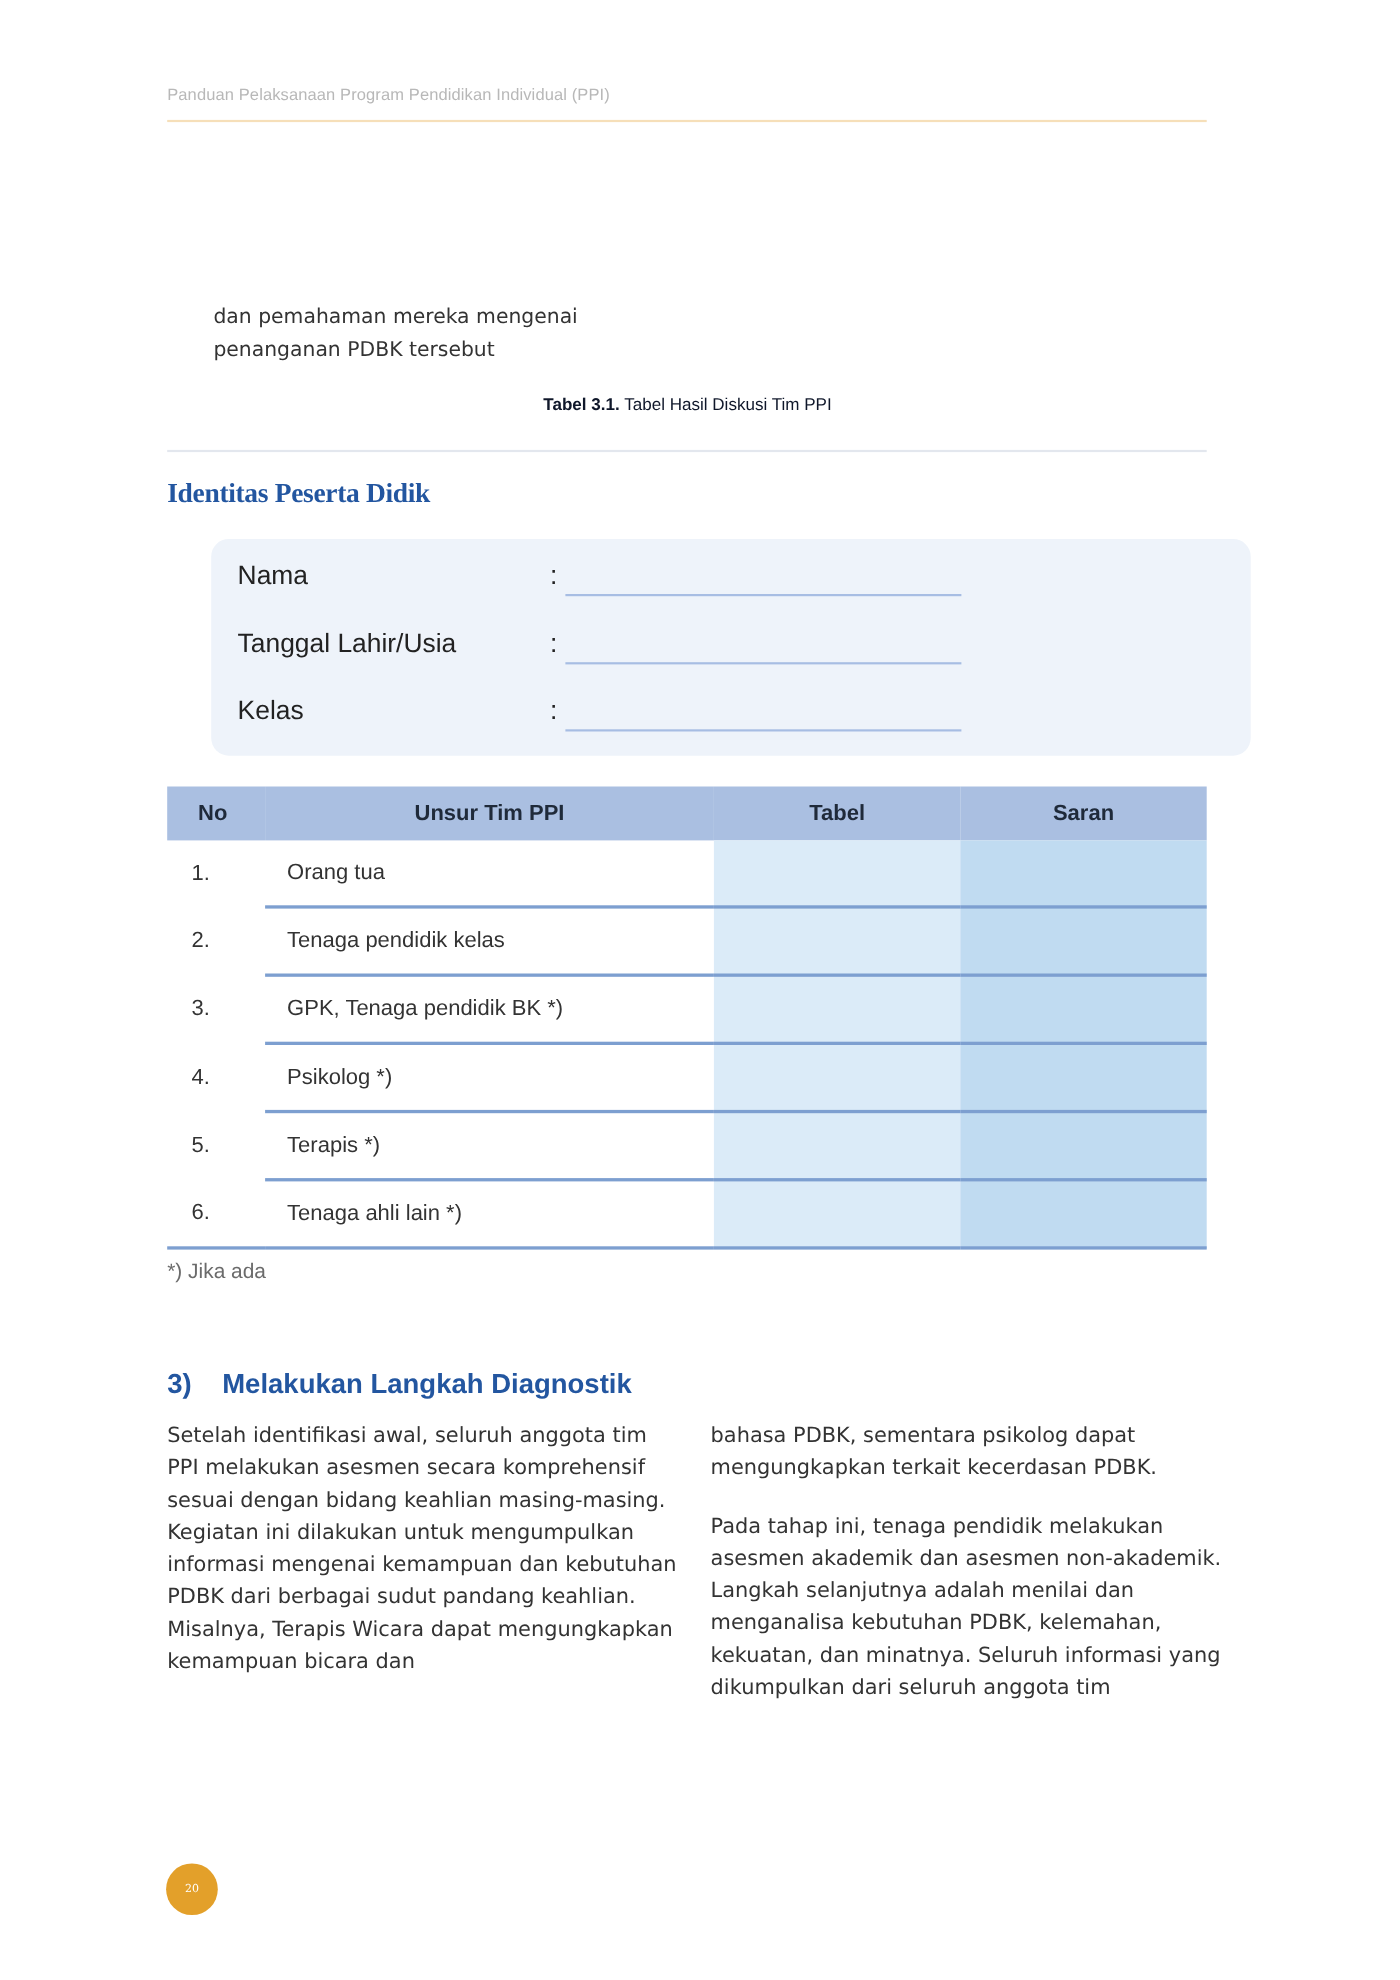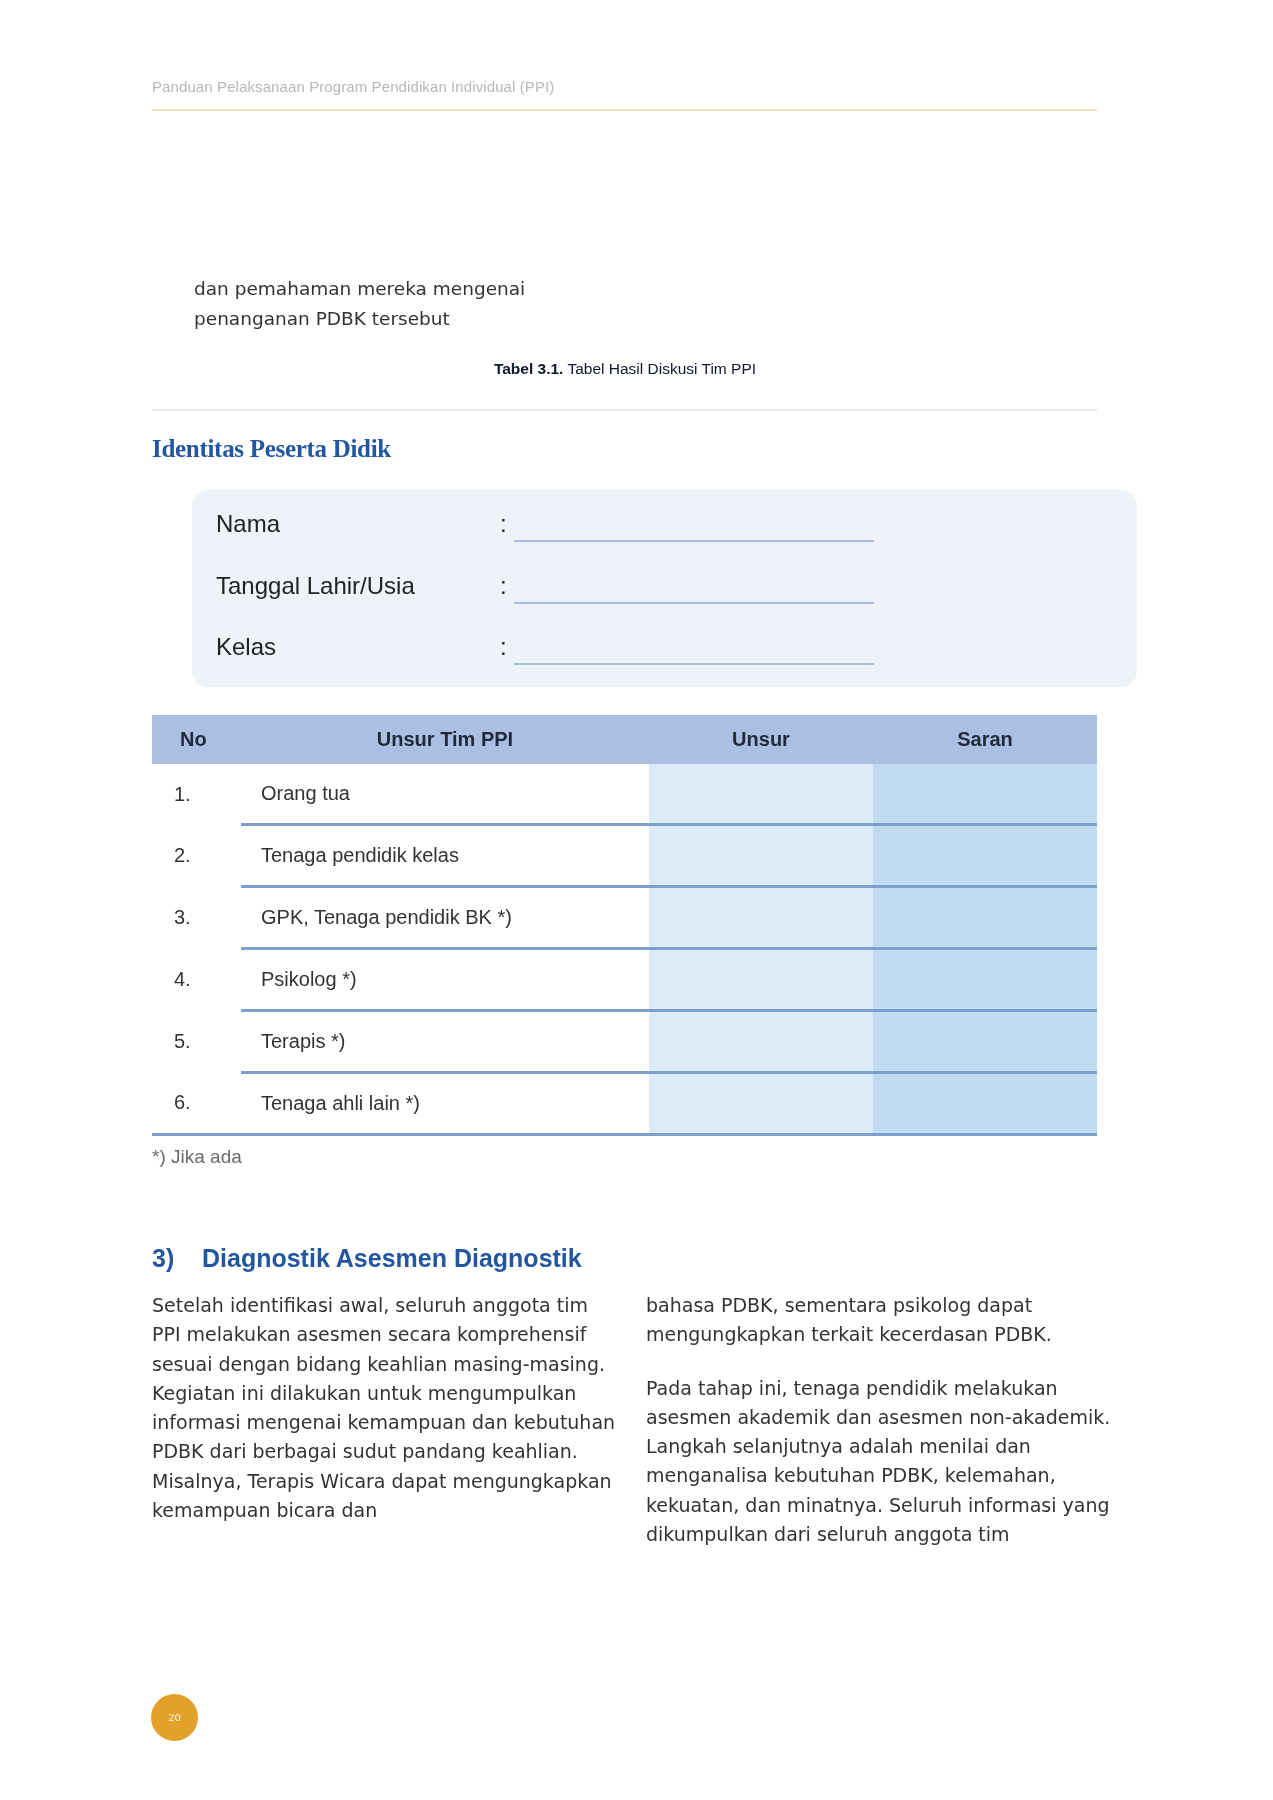--- a/index.html
+++ b/index.html
@@ -90,21 +90,21 @@
     <span class="id-colon">:</span>
     <span class="id-line"></span>
   </div>
 </div>
 
 <table class="ppi">
   <thead>
     <tr>
       <th class="c-no">No</th>
       <th>Unsur Tim PPI</th>
-      <th>Unsur</th>
+      <th>Tabel</th>
       <th>Saran</th>
     </tr>
   </thead>
   <tbody>
     <tr>
       <td class="no">1.</td>
       <td class="unsur">Orang tua</td>
       <td class="uraian"></td>
       <td class="saran"></td>
     </tr>
@@ -137,21 +137,21 @@
       <td class="unsur">Tenaga ahli lain *)</td>
       <td class="uraian"></td>
       <td class="saran"></td>
     </tr>
   </tbody>
 </table>
 
 <div class="abs footnote">*) Jika ada</div>
 
 <div class="abs sec-title">
-  <span class="num">3)</span><span>Diagnostik Asesmen Diagnostik</span>
+  <span class="num">3)</span><span>Melakukan Langkah Diagnostik</span>
 </div>
 
 <div class="abs col col-left">
   <p>Setelah identifikasi awal, seluruh anggota tim PPI melakukan asesmen secara komprehensif sesuai dengan bidang keahlian masing-masing. Kegiatan ini dilakukan untuk mengumpulkan informasi mengenai kemampuan dan kebutuhan PDBK dari berbagai sudut pandang keahlian. Misalnya, Terapis Wicara dapat mengungkapkan kemampuan bicara dan</p>
 </div>
 <div class="abs col col-right">
   <p>bahasa PDBK, sementara psikolog dapat mengungkapkan terkait kecerdasan PDBK.</p>
   <p>Pada tahap ini, tenaga pendidik melakukan asesmen akademik dan asesmen non-akademik. Langkah selanjutnya adalah menilai dan menganalisa kebutuhan PDBK, kelemahan, kekuatan, dan minatnya. Seluruh informasi yang dikumpulkan dari seluruh anggota tim</p>
 </div>
 

